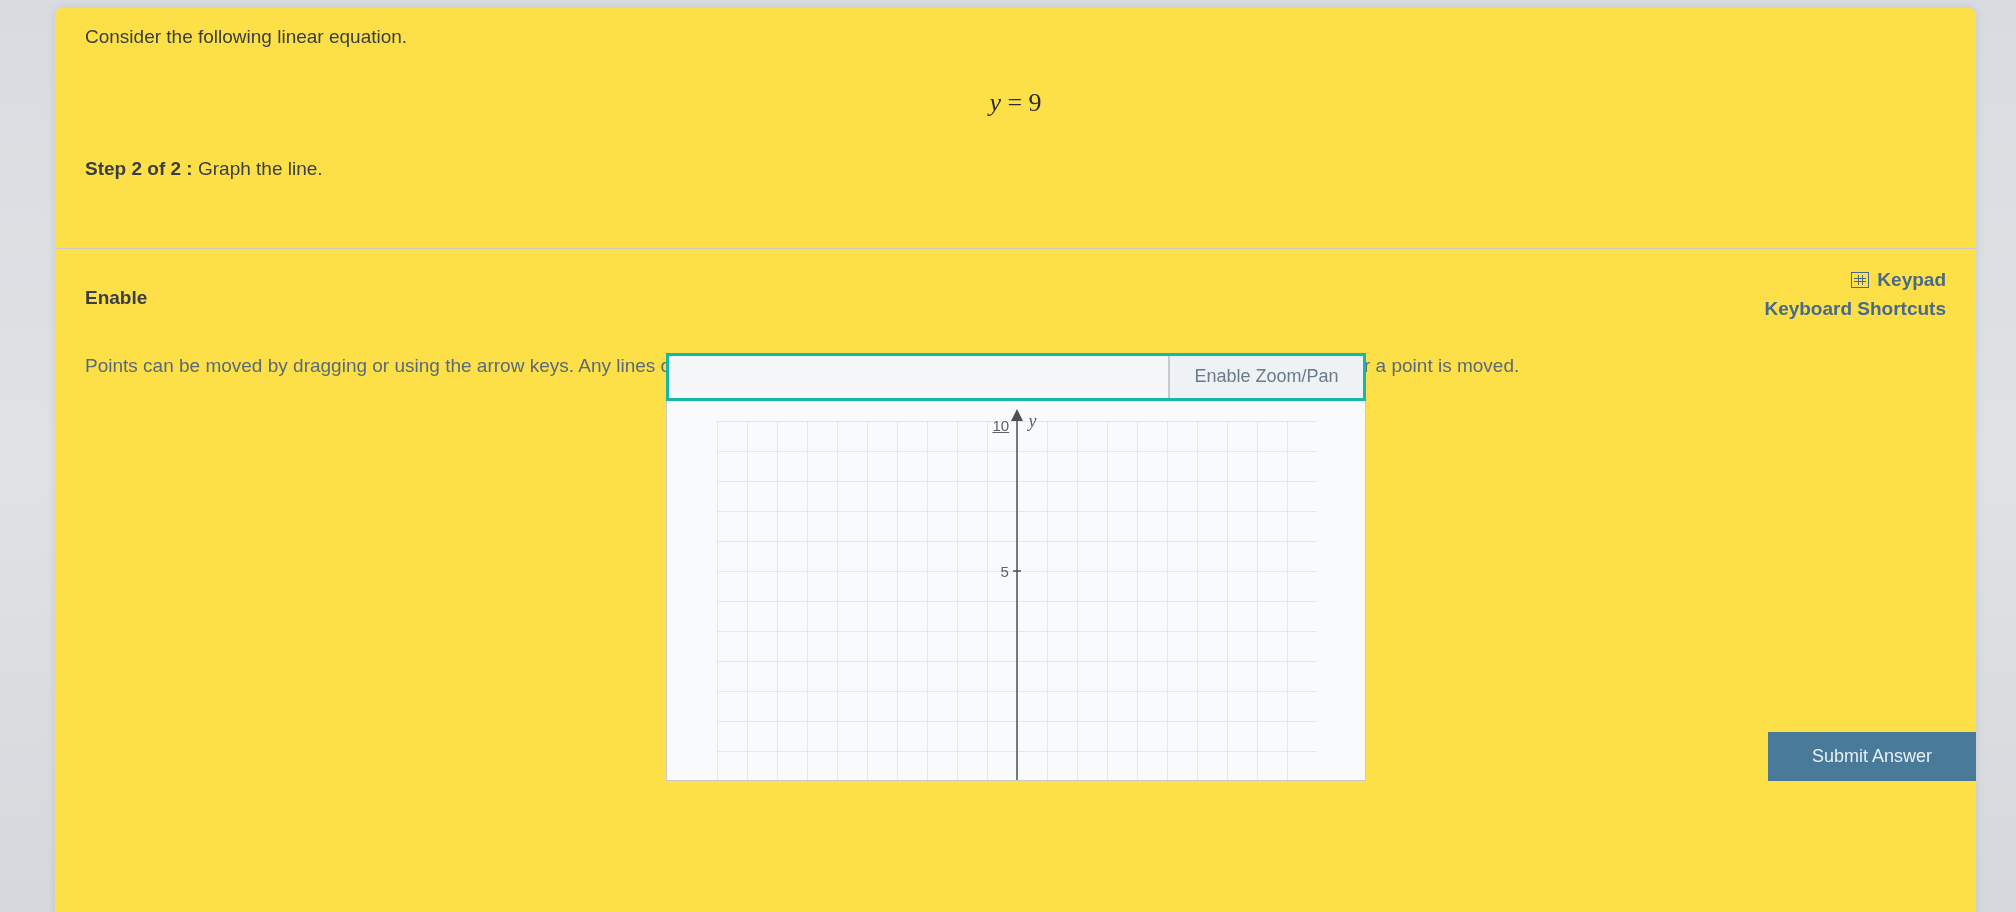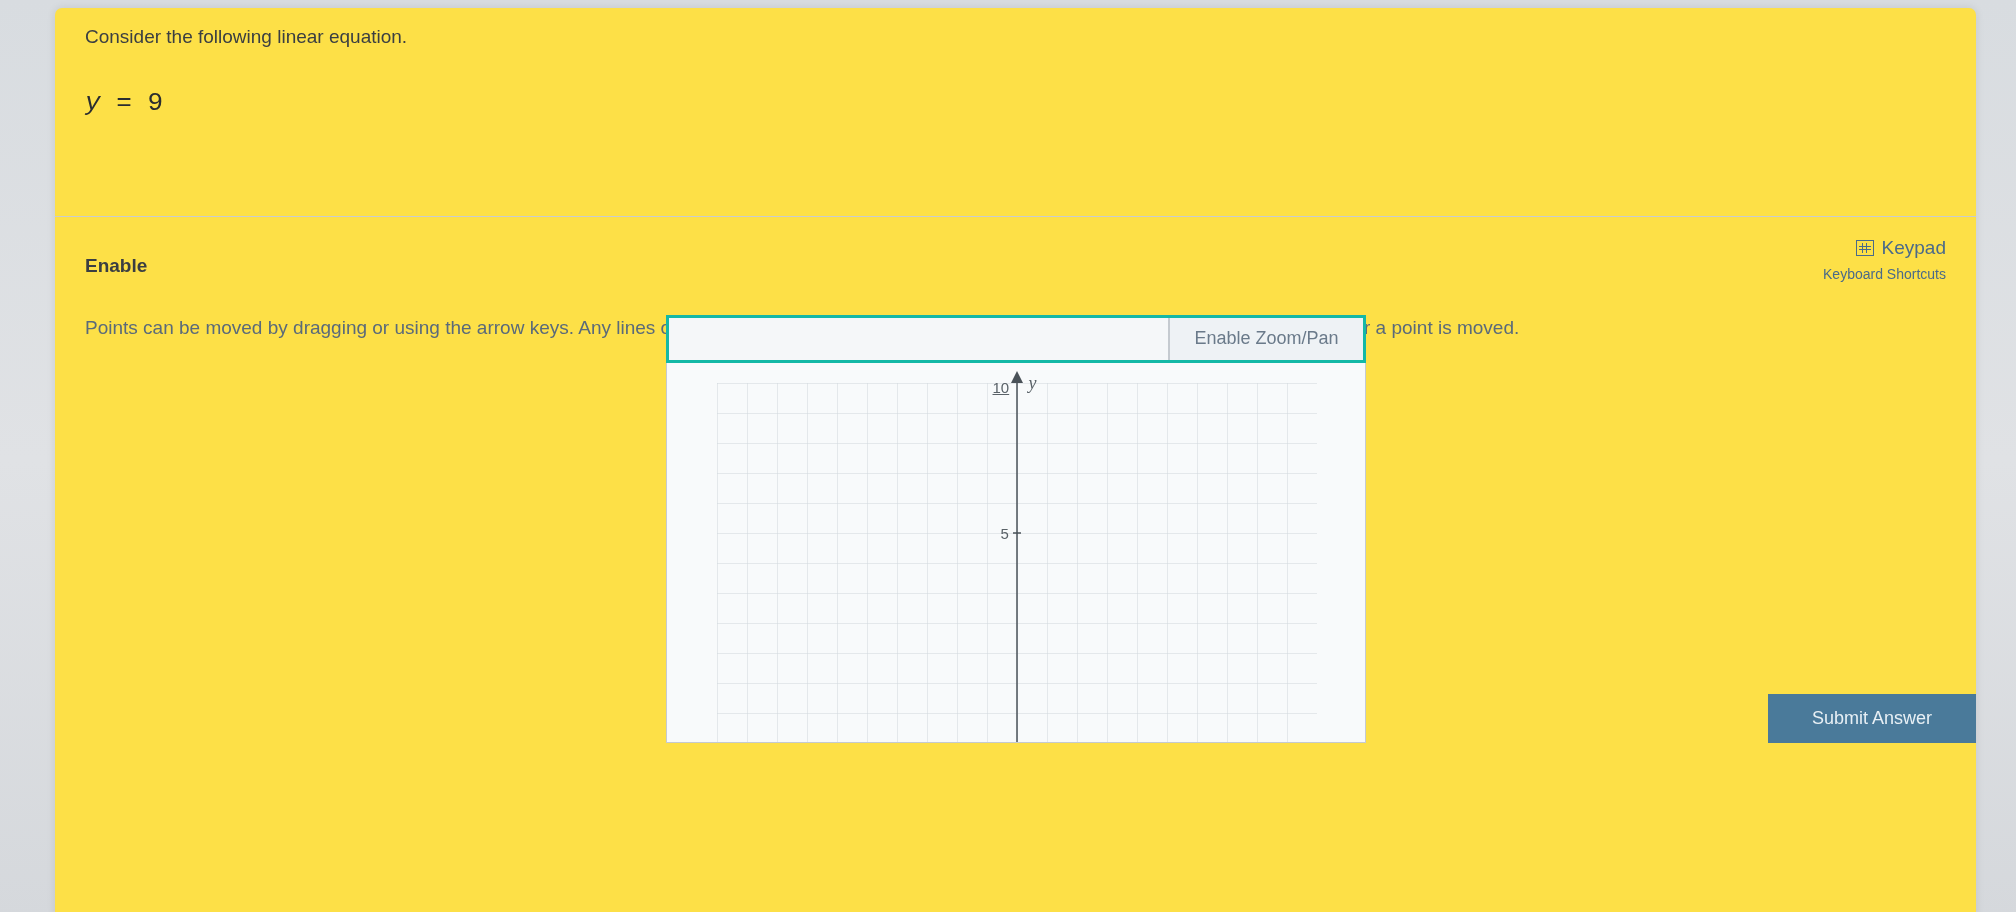--- a/index.html
+++ b/index.html
@@ -25,22 +25,22 @@
     .question-section {
       padding: 18px 30px 30px 30px;
     }
     .prompt-text {
       color: #3a3e42;
       font-size: 19px;
       font-weight: 400;
       margin-bottom: 40px;
     }
     .equation {
-      text-align: left;
-      font-family: Liberation Mono, monospace;
+      text-align: center;
+      font-family: Liberation Serif, serif;
       font-size: 26px;
       font-style: italic;
       color: #2a2d30;
       margin-bottom: 40px;
     }
     .equation .eq-num {
       font-style: normal;
     }
     .step-label {
       color: #3a3e42;
@@ -65,20 +65,21 @@
       align-items: flex-start;
     }
     .answer-title {
       font-size: 19px;
       font-weight: 700;
       color: #3a3e42;
       padding-top: 18px;
     }
     .header-links {
       text-align: right;
+      font-weight: bold;
     }
     .keypad-link {
       color: #4a6a8a;
       font-size: 19px;
       display: inline-flex;
       align-items: center;
       gap: 8px;
       cursor: pointer;
     }
     .keypad-icon {
@@ -96,21 +97,21 @@
       top: 2px;
       bottom: 2px;
       background: 
         linear-gradient(#4a6a8a, #4a6a8a) 0 33% / 100% 1px no-repeat,
         linear-gradient(#4a6a8a, #4a6a8a) 0 66% / 100% 1px no-repeat,
         linear-gradient(#4a6a8a, #4a6a8a) 33% 0 / 1px 100% no-repeat,
         linear-gradient(#4a6a8a, #4a6a8a) 66% 0 / 1px 100% no-repeat;
     }
     .shortcuts-link {
       color: #4a6a8a;
-      font-size: 14px;
+      font-size: 19px;
       margin-top: 6px;
       cursor: pointer;
     }
     .instructions {
       color: #5a6a7a;
       font-size: 19px;
       line-height: 1.5;
       margin-top: 32px;
       margin-bottom: 0;
     }
@@ -180,20 +181,23 @@
   </style>
 </head>
 <body>
 
 <div class="page-container">
   <div class="question-section">
     <p class="prompt-text">Consider the following linear equation.</p>
     <div class="equation">
       <span>y</span><span class="eq-num"> = </span><span class="eq-num">9</span>
     </div>
+    <p class="step-label">
+      <span class="bold">Step 2 of 2 :</span><span> Graph the line.</span>
+    </p>
   </div>
 
   <hr class="divider">
 
   <div class="answer-section">
     <div class="answer-header">
       <div class="answer-title">Enable</div>
       <div class="header-links">
         <div class="keypad-link">
           <span class="keypad-icon"></span>

